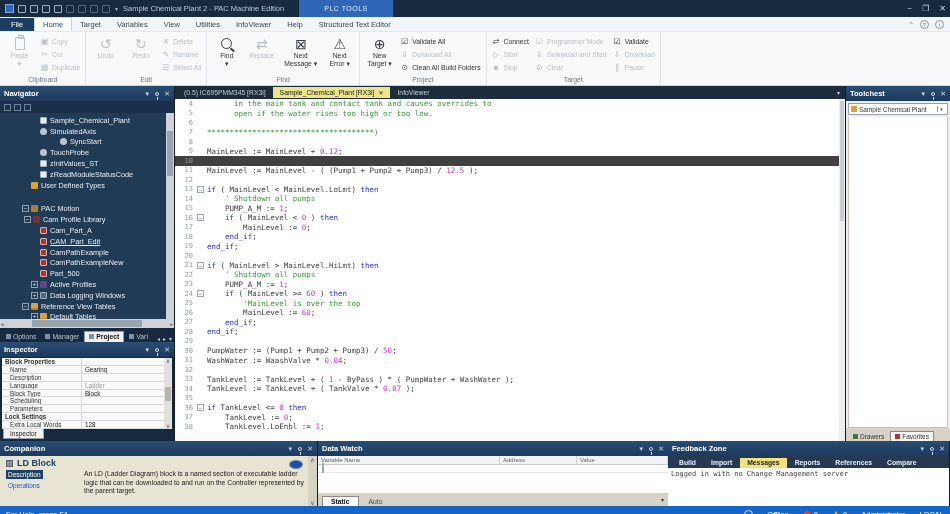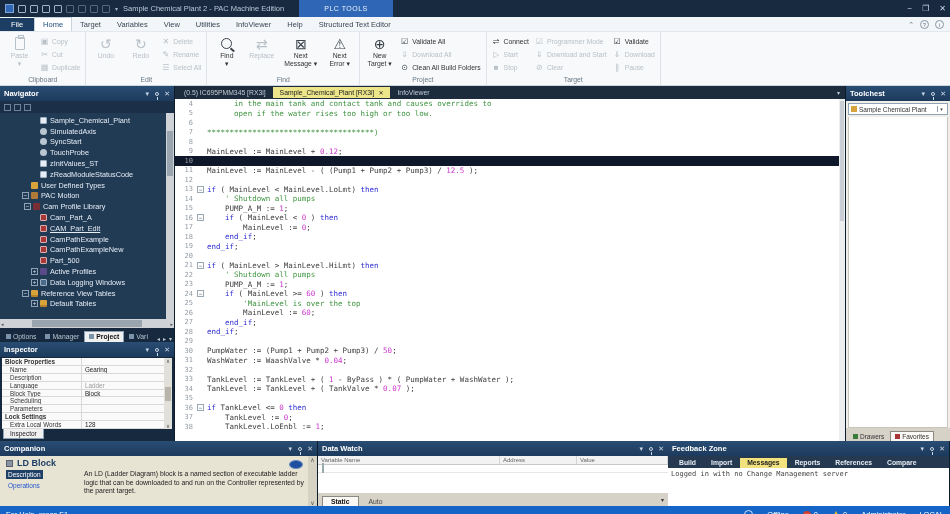--- a/index.html
+++ b/index.html
@@ -101,21 +101,21 @@
   .itab { background:#f0f0f0; color:#222; font-size:6.5px; padding:1px 6px; border:1px solid #8fa2b5; border-top:none; height:10px; }
 
   
   .edtabs { height:13px; background:#1d2c3d; display:flex; align-items:center; padding-left:2px; flex:0 0 13px; position:relative; }
   .edtab { color:#c2cbd5; font-size:6.8px; padding:2px 7px; display:flex; align-items:center; gap:4px; }
   .edtab.active { background:#ece58a; color:#222; }
   .edtab .closex { font-size:6px; }
   .edtabs .edcaret { position:absolute; right:5px; color:#c2cbd5; font-size:6px; }
   .code { flex:1; background:#fff; font-family:"DejaVu Sans Mono", monospace; font-size:7.5px; overflow:hidden; position:relative; }
   .cline { height:9.5px; display:flex; align-items:center; white-space:pre; }
-  .cline.hl { background:#0f172a; }
+  .cline.hl { background:#404040; }
   .gut { flex:0 0 22px; text-align:right; color:#949ca4; padding-right:4px; font-size:7px; }
   .foldc { flex:0 0 10px; display:flex; align-items:center; }
   .foldbox { width:7px; height:7px; border:1px solid #9aa8b4; color:#5a6a78; font-size:6px; line-height:5px; text-align:center; background:#fff; }
   .ctext { flex:1; overflow:hidden; }
   .ctext .d { color:#404040; }
   .ctext .k { color:#2d2dd0; }
   .ctext .c { color:#3f9440; }
   .ctext .n { color:#cc33cc; }
   .edscroll { position:absolute; right:0; top:0; bottom:0; width:6px; background:#eceef0; }
   .edscroll .thumb { position:absolute; top:2px; left:1px; width:4px; height:120px; background:#c9ced4; }
@@ -397,41 +397,41 @@
               <div class="thumb"></div>
             </div>
         <div class="trow" style="padding-left: 40px;">
               <span class="tic tic-block"></span>
               <span>Sample_Chemical_Plant</span>
             </div>
             <div class="trow" style="padding-left: 40px;">
               <span class="tic tic-gear"></span>
               <span>SimulatedAxis</span>
             </div>
-            <div class="trow" style="padding-left: 40px;">
+            <div class="trow" style="padding-left: 60px;">
               <span class="tic tic-gear"></span>
               <span>SyncStart</span>
             </div>
             <div class="trow" style="padding-left: 40px;">
               <span class="tic tic-gear"></span>
               <span>TouchProbe</span>
             </div>
             <div class="trow" style="padding-left: 40px;">
               <span class="tic tic-block"></span>
               <span>zInitValues_ST</span>
             </div>
             <div class="trow" style="padding-left: 40px;">
               <span class="tic tic-block"></span>
               <span>zReadModuleStatusCode</span>
             </div>
             <div class="trow" style="padding-left: 31px;">
               <span class="tic tic-udt"></span>
               <span>User Defined Types</span>
             </div>
-            <div class="trow" style="padding-left: 22px;">
+            <div class="trow" style="padding-left: 22px; margin-top: 13px;">
               <span class="exp">−</span>
               <span class="tic tic-motion"></span>
               <span>PAC Motion</span>
             </div>
             <div class="trow" style="padding-left: 24px;">
               <span class="exp">−</span>
               <span class="tic tic-camlib"></span>
               <span>Cam Profile Library</span>
             </div>
             <div class="trow" style="padding-left: 40px;">

